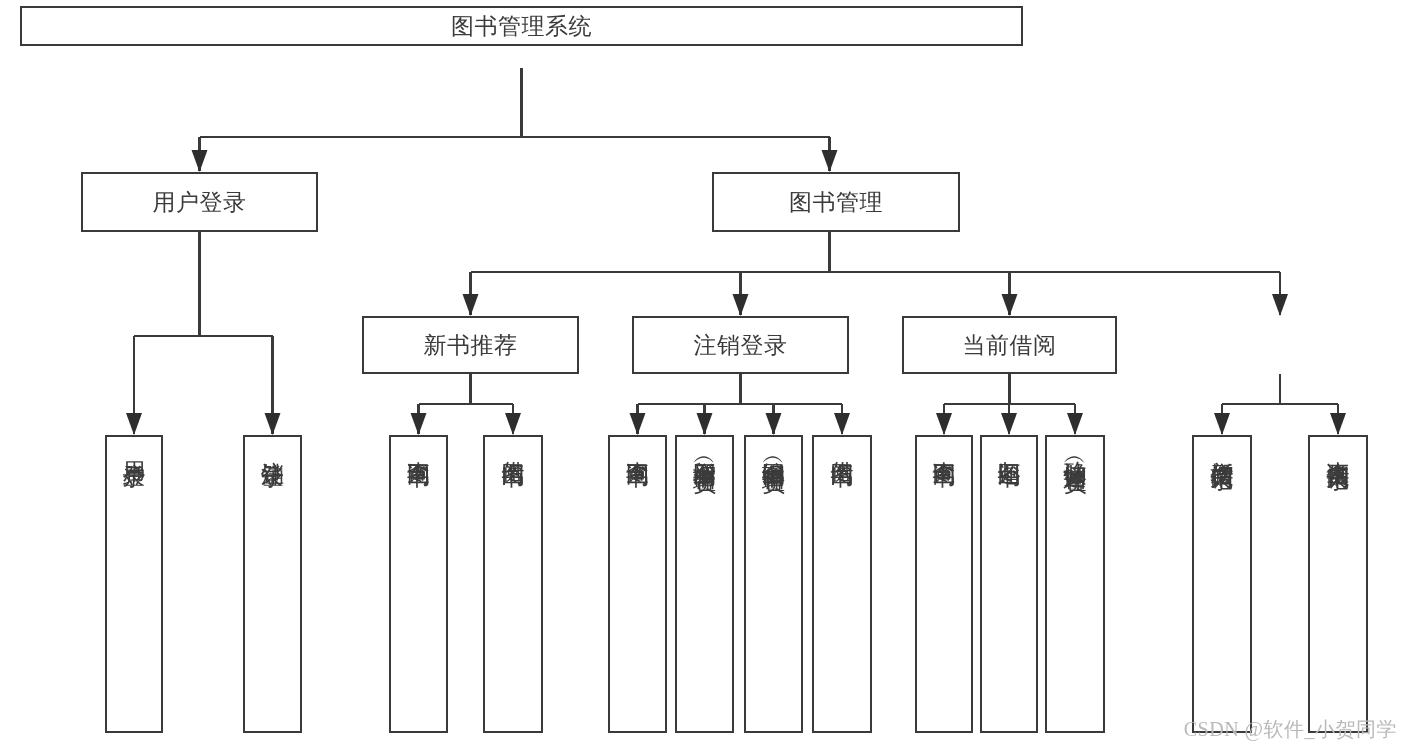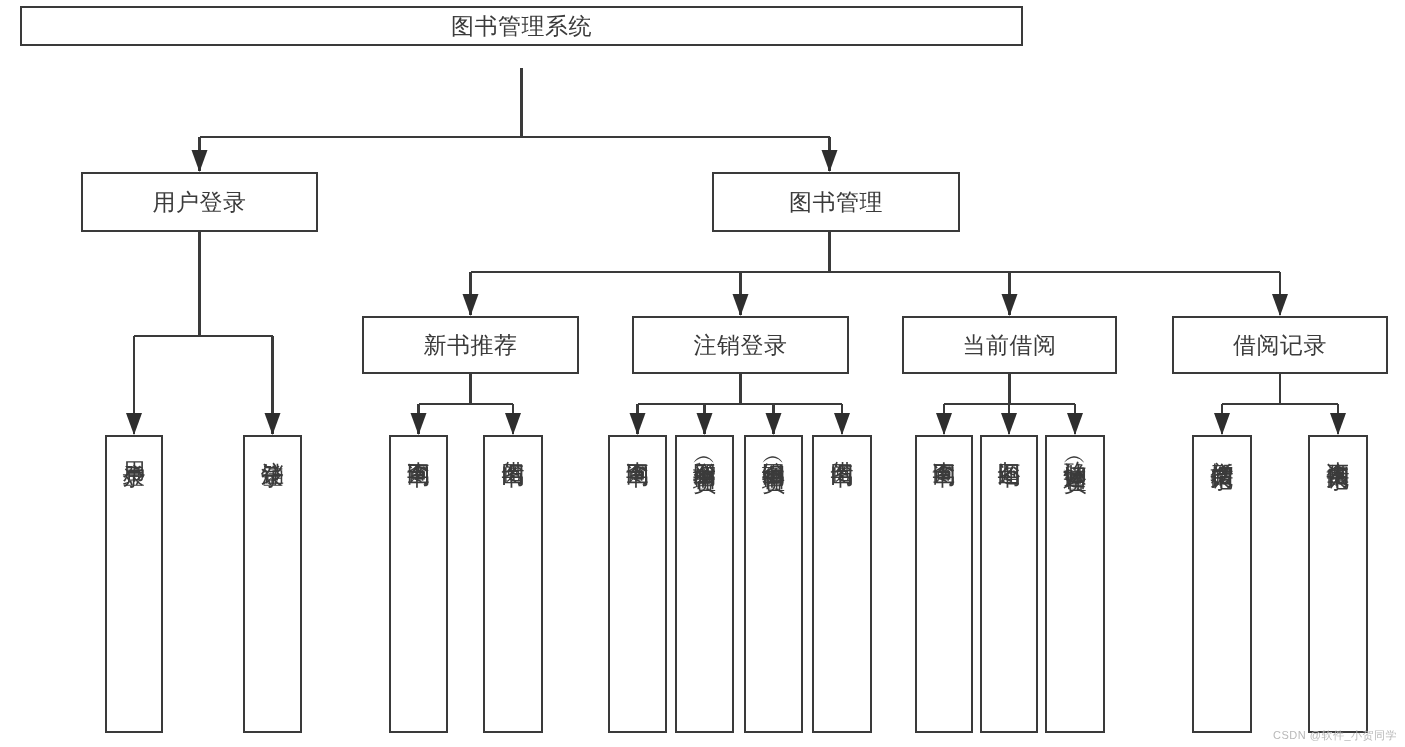--- a/index.html
+++ b/index.html
@@ -60,24 +60,24 @@
     text-orientation: upright;
     font-size: 23px;
     line-height: 1.18;
     letter-spacing: 1.5px;
     white-space: pre;
   }
   #watermark {
     position: absolute;
     right: 8px;
     bottom: 4px;
-    font-size: 11px;
+    font-size: 20px;
     color: #b9b9b9;
     letter-spacing: 0.5px;
-    font-family: Liberation Sans, sans-serif;
+    font-family: Liberation Serif, serif;
     white-space: nowrap;
     margin-top: 36px;
   }
 </style>
 </head>
 <body>
 
 <div id="diagram-root">
   <svg id="edges" viewBox="0 0 1405 747">
       <line x1="521.5" y1="68" x2="521.5" y2="137" stroke="#3a3a3a" stroke-width="2.6" shape-rendering="crispEdges"></line>
@@ -144,23 +144,20 @@
     </div>
     <div class="node horizontal" style="left: 362px; top: 316px; width: 217px; height: 58px;">
       <span class="node-label">新书推荐</span>
     </div>
     <div class="node horizontal" style="left: 632px; top: 316px; width: 217px; height: 58px;">
       <span class="node-label">注销登录</span>
     </div>
     <div class="node horizontal" style="left: 902px; top: 316px; width: 215px; height: 58px;">
       <span class="node-label">当前借阅</span>
     </div>
-    <div class="node horizontal" style="left: 1172px; top: 316px; width: 216px; height: 58px;">
-      <span class="node-label">借阅记录</span>
-    </div>
     <div class="node vertical" style="left: 105px; top: 435px; width: 58px; height: 298px;">
       <span class="node-label">用户登录</span>
     </div>
     <div class="node vertical" style="left: 243px; top: 435px; width: 59px; height: 298px;">
       <span class="node-label">注销登录</span>
     </div>
     <div class="node vertical" style="left: 389px; top: 435px; width: 59px; height: 298px;">
       <span class="node-label">查询图书</span>
     </div>
     <div class="node vertical" style="left: 483px; top: 435px; width: 60px; height: 298px;">

